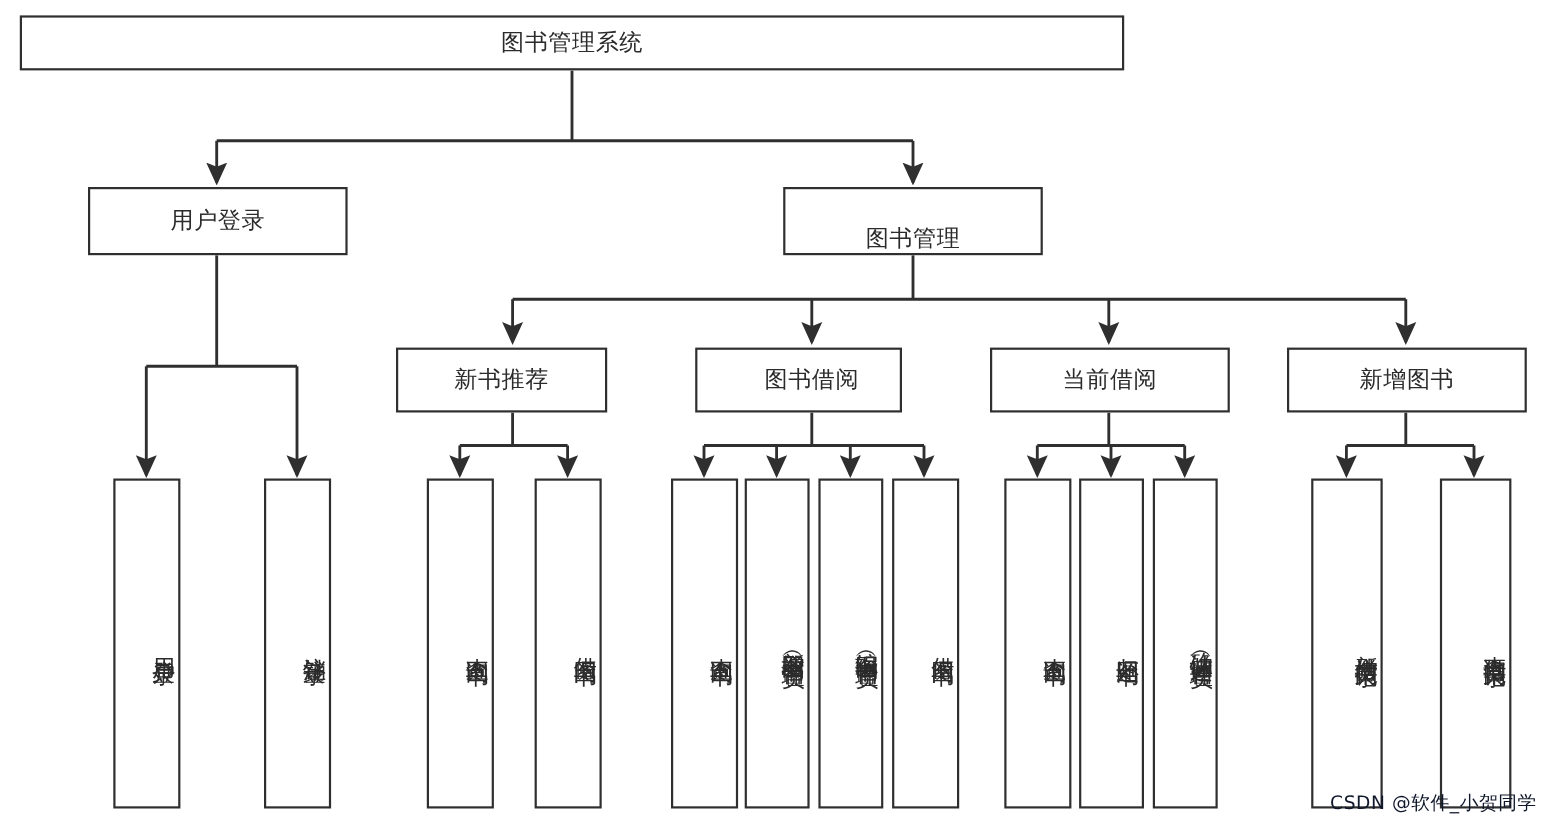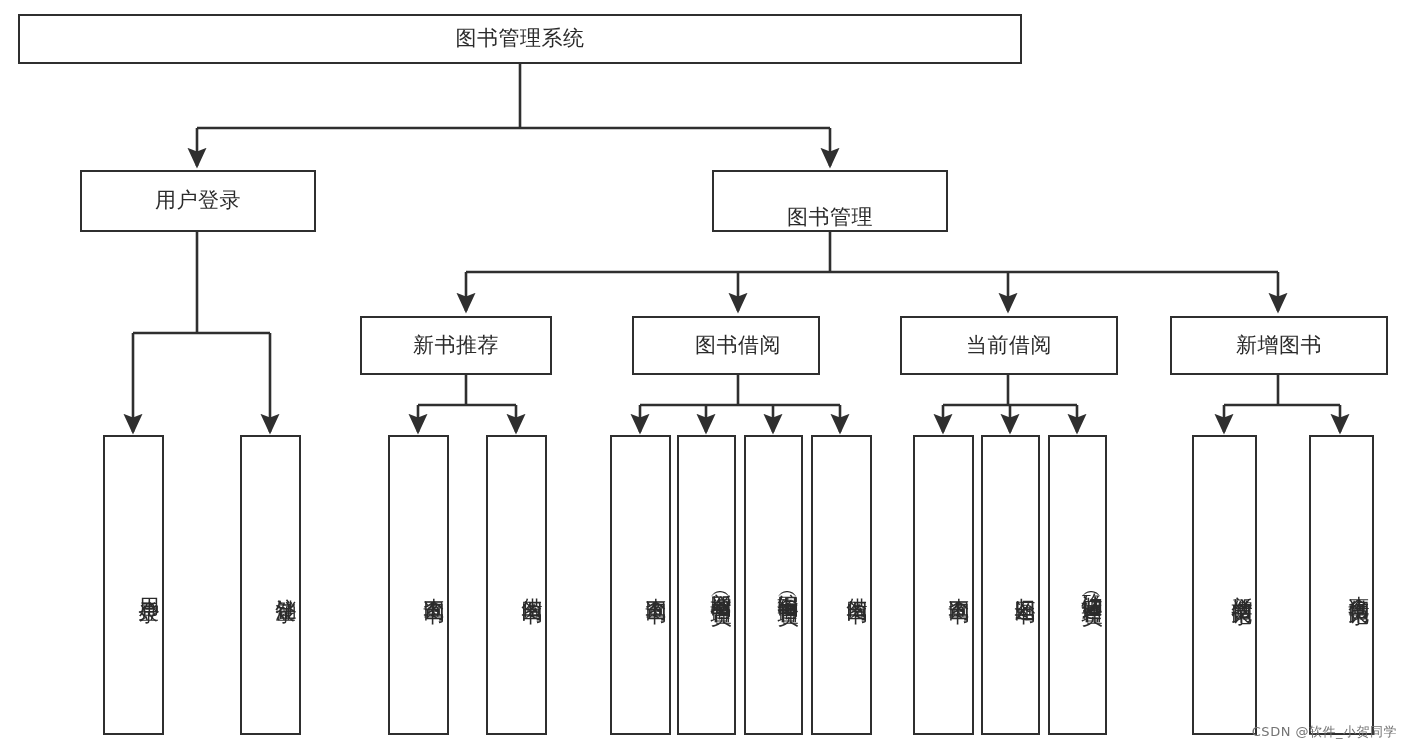--- a/index.html
+++ b/index.html
@@ -54,22 +54,22 @@
   .node.vert .vlabel {
     writing-mode: vertical-rl;
     text-orientation: upright;
     display: block;
     text-align: center;
   }
   #watermark {
     position: absolute;
     right: 8px;
     bottom: 6px;
-    font-size: 13px;
-    color: #737373;
+    font-size: 17px;
+    color: #0f172a;
     white-space: nowrap;
     letter-spacing: 0.5px;
   }
 </style>
 </head>
 <body>
 
 <div id="diagram-root">
 
   <svg id="edge-layer" viewBox="0 0 1405 747" width="1405" height="747" xmlns="http://www.w3.org/2000/svg">

